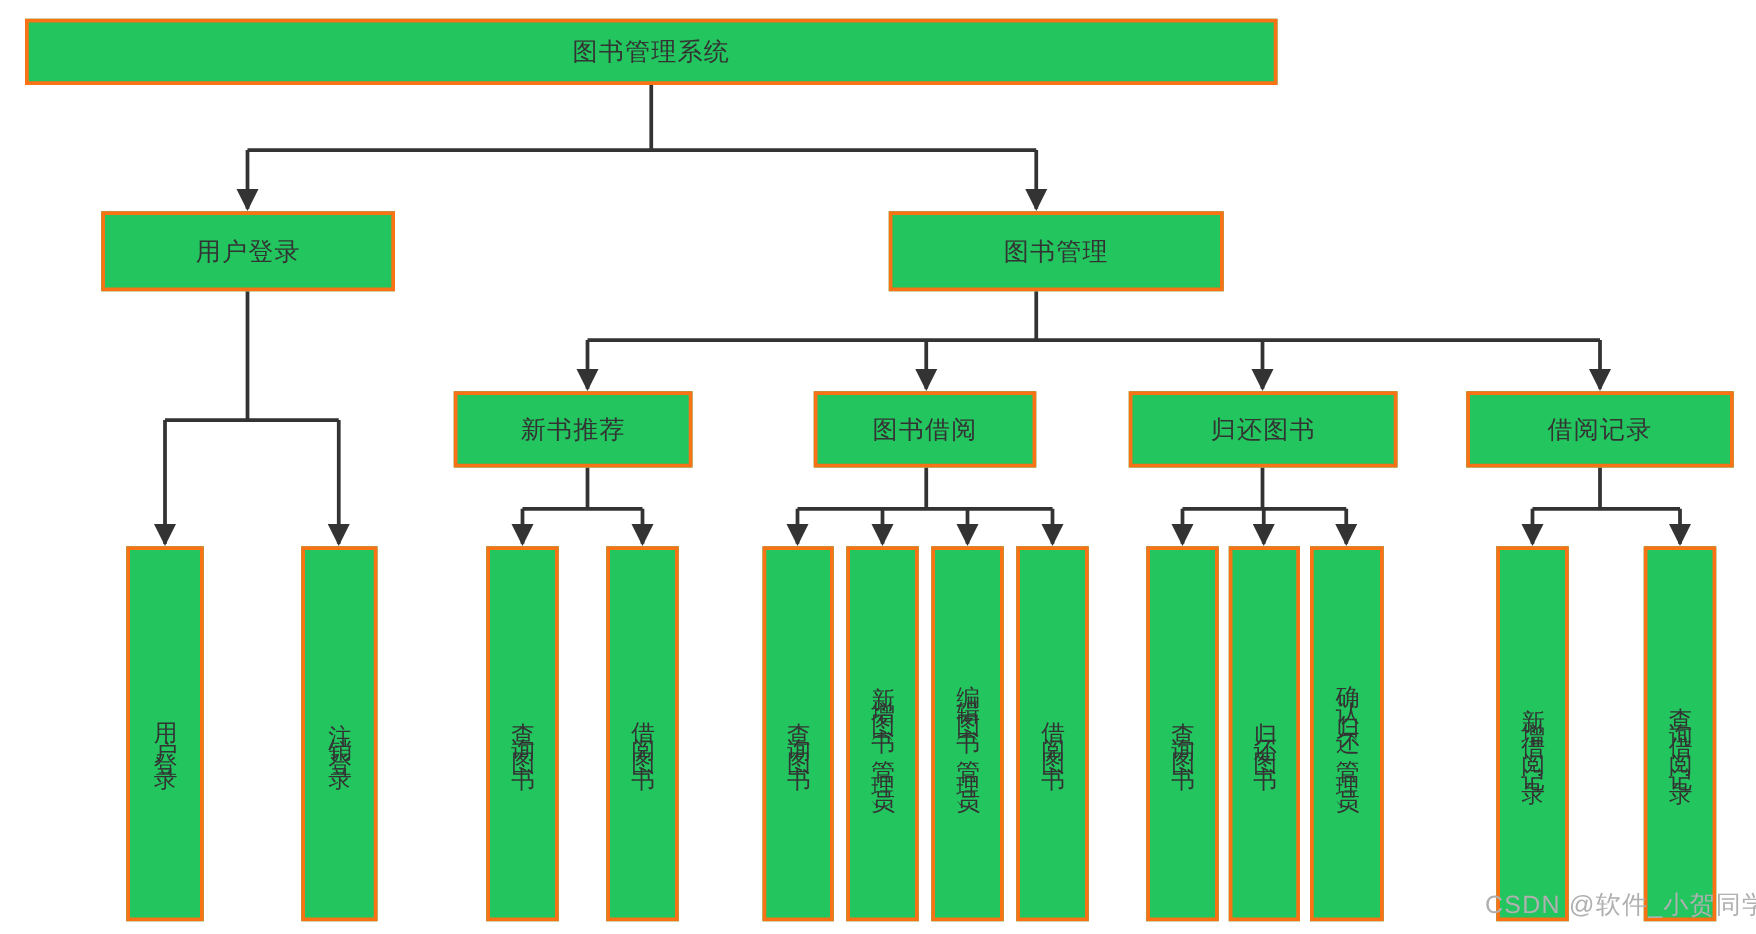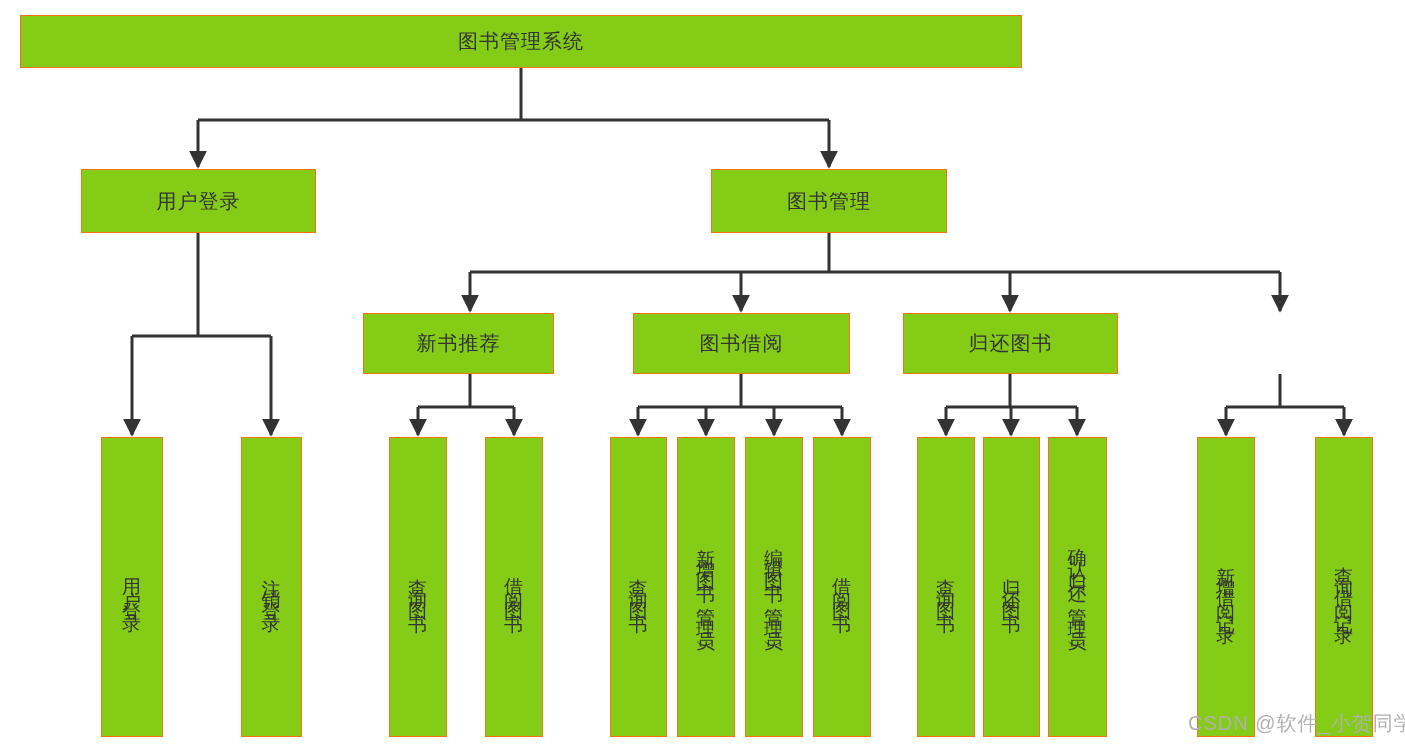--- a/index.html
+++ b/index.html
@@ -2,21 +2,21 @@
 <html><head>
 <meta charset="utf-8">
 <style>
   html,body{margin:0;padding:0;background:#ffffff;}
   #canvas{
     position:relative;width:1405px;height:747px;background:#ffffff;overflow:hidden;
     font-family:"Liberation Sans",sans-serif;color:#333333;
   }
   #connectors{position:absolute;left:0;top:0;z-index:1;}
   .box{
-    position:absolute;box-sizing:border-box;border:1px solid #f97316;background:#84cc16;
+    position:absolute;box-sizing:border-box;border:3px solid #f97316;background:#22c55e;
     display:flex;align-items:center;justify-content:center;z-index:2;
   }
   .hlabel{font-size:20px;letter-spacing:1px;color:#333333;white-space:nowrap;}
   .vbox{top:437px;height:300px;}
   .vtext{
     writing-mode:vertical-rl;text-orientation:mixed;
     font-size:19px;letter-spacing:12px;color:#333333;line-height:1;
   }
   .l3{top:313px;height:61px;}
   #watermark{
@@ -79,32 +79,35 @@
     </g>
   </svg>
 
   <div class="box" style="left:20px;top:15px;width:1002px;height:53px">
     <span class="hlabel">图书管理系统</span>
   </div>
 
   <div class="box" style="left:81px;top:169px;width:235px;height:64px">
     <span class="hlabel">用户登录</span>
   </div>
-  <div class="box" style="left:711px;top:169px;width:236px;height:64px">
+  <div class="box" style="left:711px;top:169px;width:268px;height:64px">
     <span class="hlabel">图书管理</span>
   </div>
 
   <div class="box l3" style="left:363px;width:191px">
     <span class="hlabel">新书推荐</span>
   </div>
-  <div class="box l3" style="left:633px;width:217px">
+  <div class="box l3" style="left:651px;width:178px">
     <span class="hlabel">图书借阅</span>
   </div>
   <div class="box l3" style="left:903px;width:215px">
     <span class="hlabel">归还图书</span>
+  </div>
+  <div class="box l3" style="left:1173px;width:214px">
+    <span class="hlabel">借阅记录</span>
   </div>
 
   <div class="box vbox" style="left:101px;width:62px">
     <span class="vtext">用户登录</span>
   </div>
   <div class="box vbox" style="left:241px;width:61px">
     <span class="vtext">注销登录</span>
   </div>
 
   <div class="box vbox" style="left:389px;width:58px">

